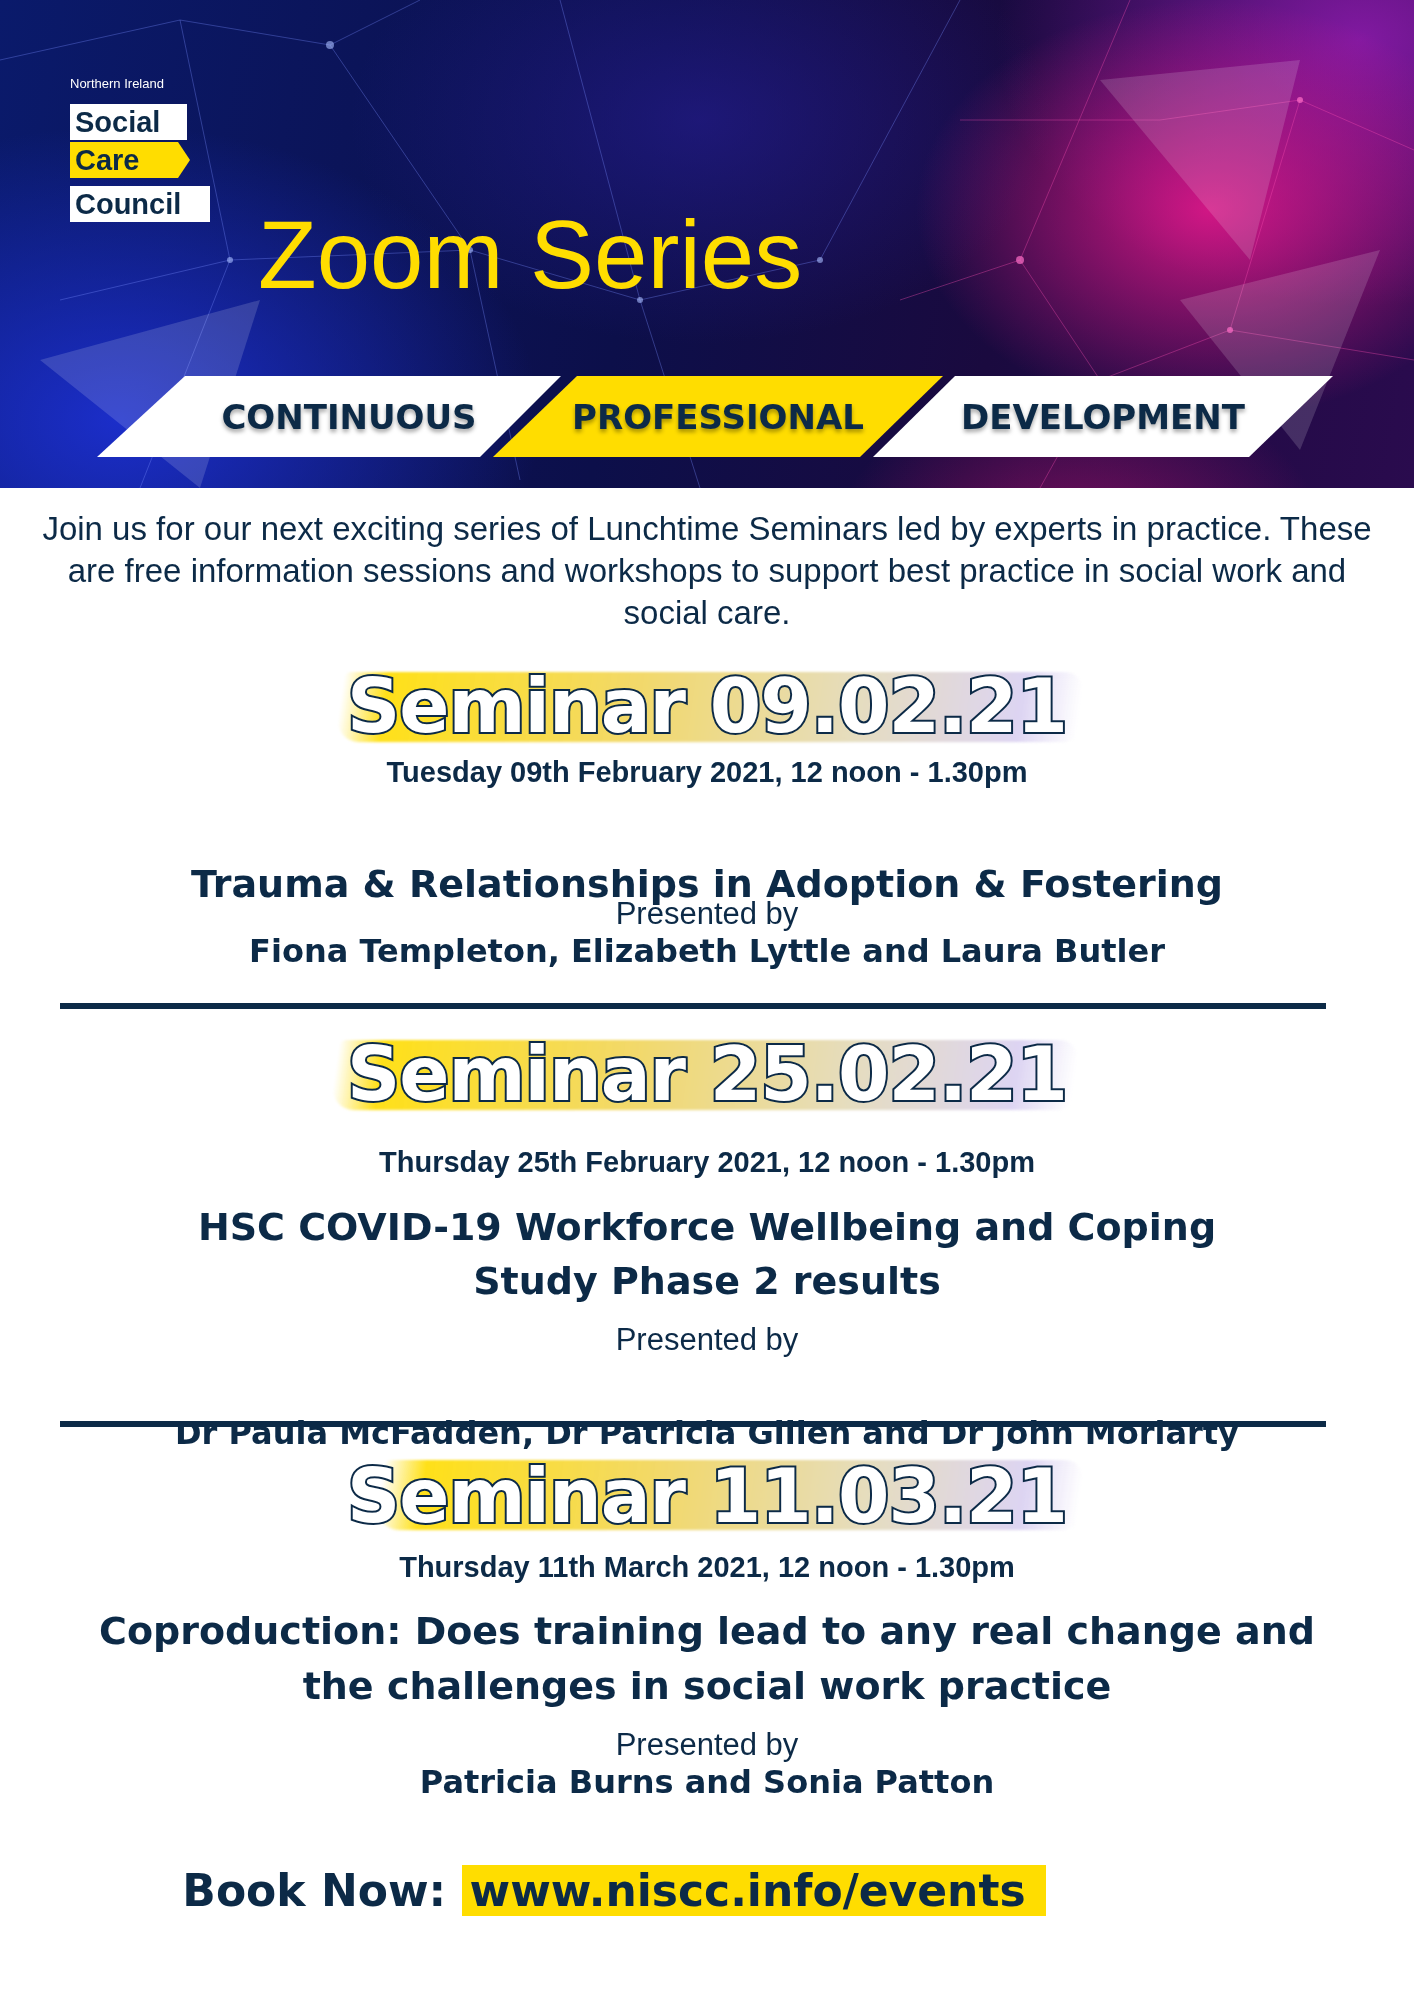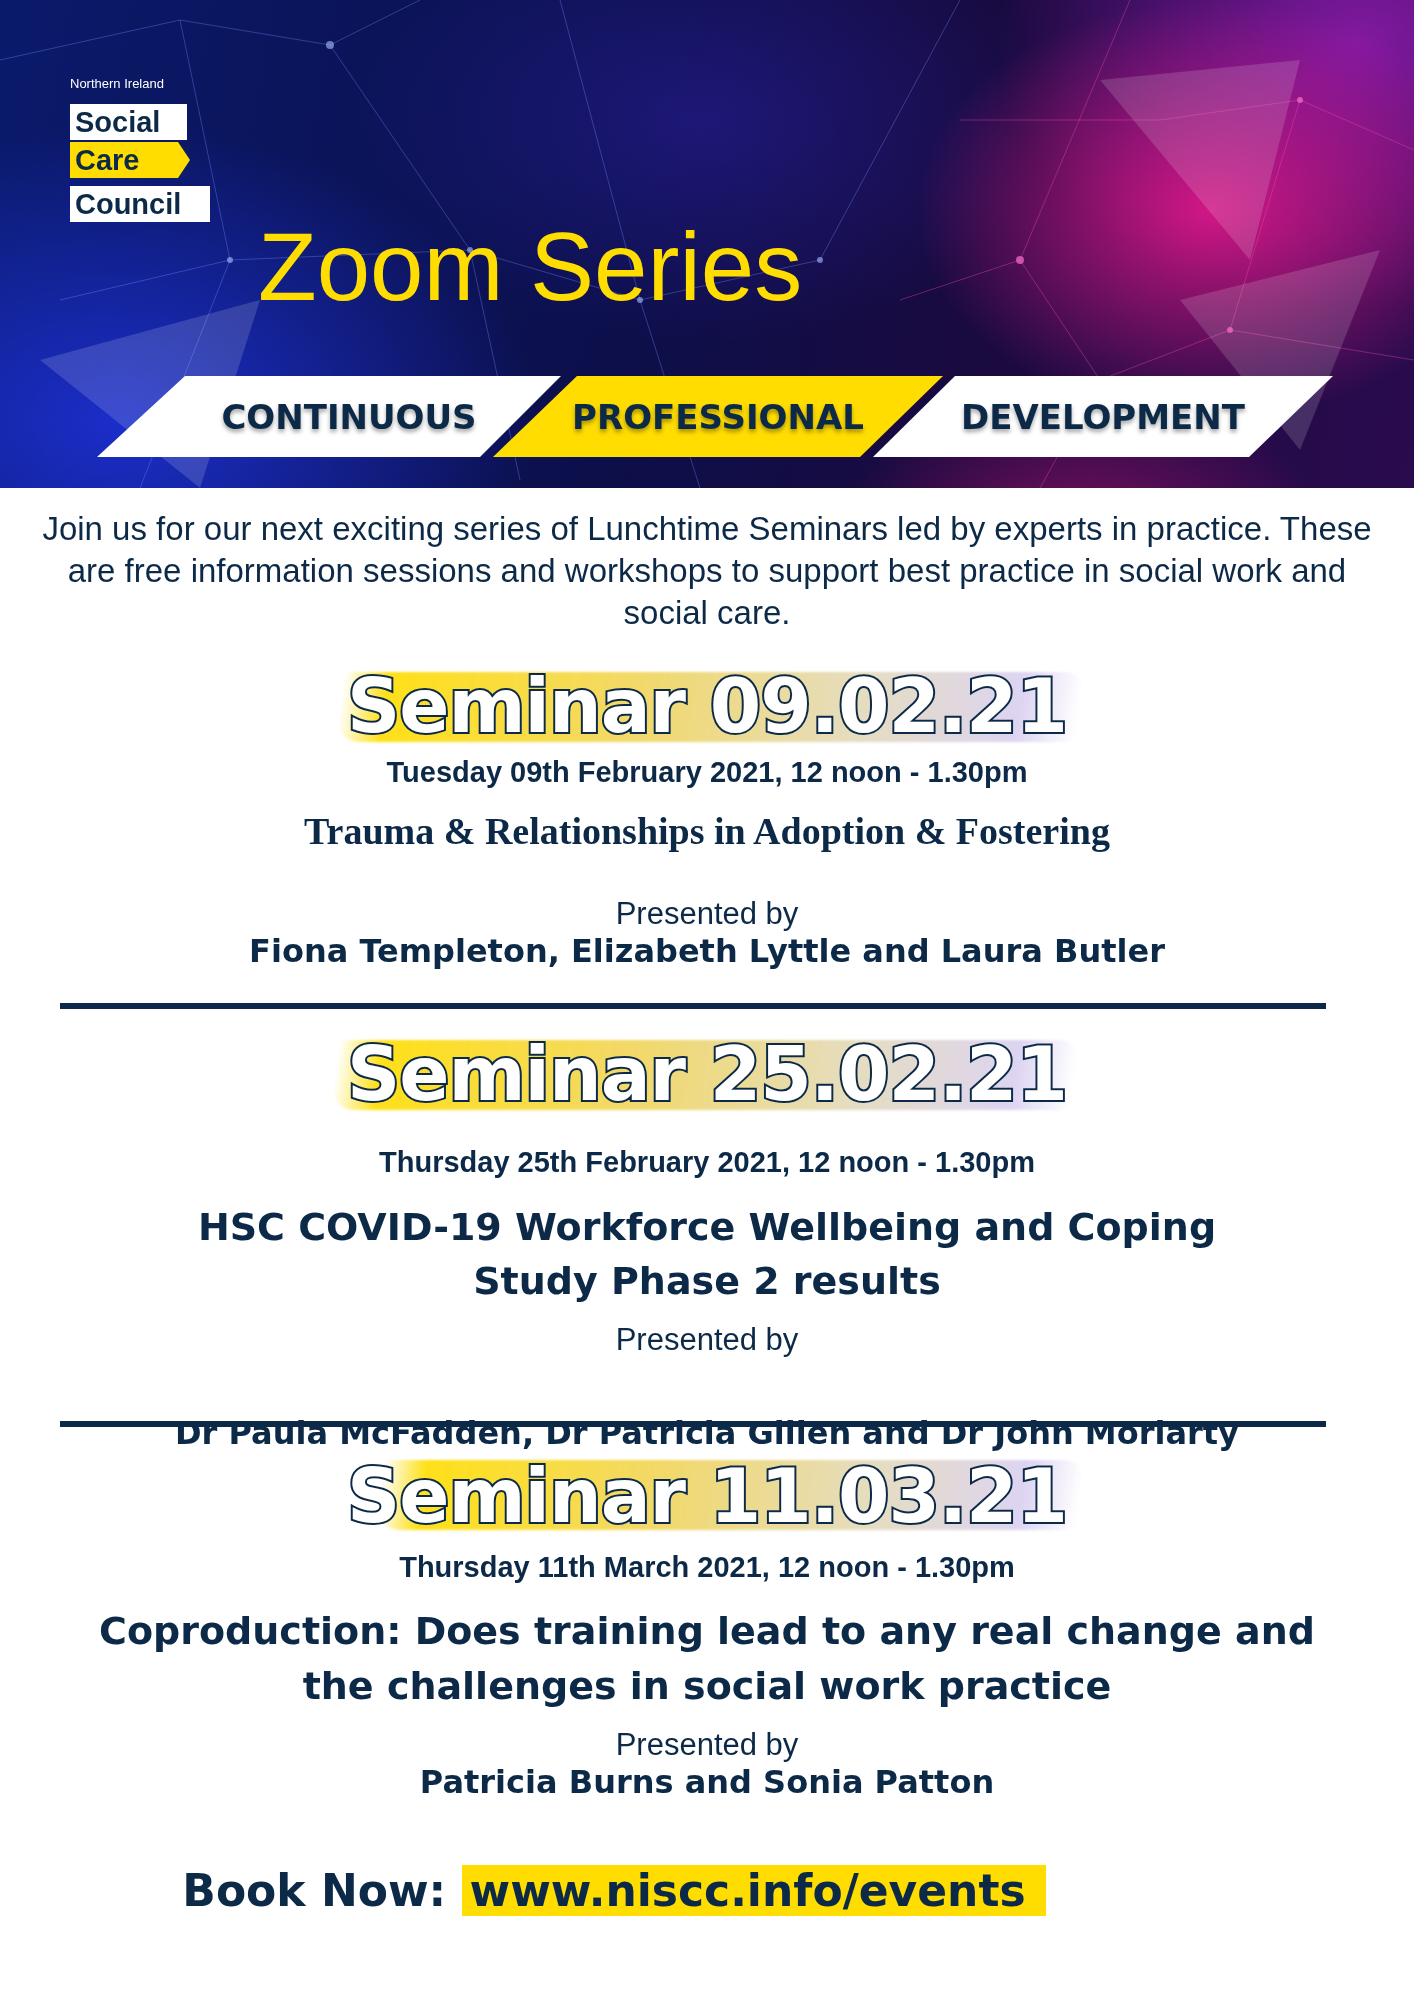--- a/index.html
+++ b/index.html
@@ -24,21 +24,21 @@
   .logo-box { position: absolute; left: 0; height: 36px; background: #ffffff; color: #0c2a47;
     font-family: "Liberation Sans", sans-serif; font-weight: 700; font-size: 29px; line-height: 36px; padding: 0 5px; white-space: nowrap; }
   .logo-social { top: 22px; width: 117px; margin-top: 6px; }
   .logo-care { top: 66px; width: 108px; background: #ffdd00; }
   .logo-care-arrow { position: absolute; left: 108px; top: 66px; width: 0; height: 0;
     border-top: 18px solid transparent; border-bottom: 18px solid transparent; border-left: 12px solid #ffdd00; }
   .logo-council { top: 110px; width: 140px; }
 
   .title-main { position: absolute; left: 252px; top: 88px; font-family: "DejaVu Sans", sans-serif; font-weight: 700;
     font-size: 98px; letter-spacing: 1px; color: transparent; -webkit-text-stroke: 4px #ffffff; white-space: nowrap; line-height: 110px; }
-  .title-sub { position: absolute; left: 258px; top: 212px; font-family: "Liberation Sans", sans-serif; font-weight: 400;
+  .title-sub { position: absolute; left: 258px; top: 200px; font-family: "Liberation Sans", sans-serif; font-weight: 400;
     font-size: 96px; color: #ffdd00; white-space: nowrap; line-height: 110px; text-align: center; }
 
   .cpd { position: absolute; left: 0; top: 376px; width: 1160px; height: 81px; }
   .cpd-seg { position: absolute; top: 0; height: 81px; display: flex; align-items: center; justify-content: center;
     font-family: "DejaVu Sans", sans-serif; font-weight: 700; font-size: 34px; color: #0c2a47;
     text-shadow: 0 3px 4px rgba(0,0,0,0.35); letter-spacing: 0px; }
   .cpd-seg.s1 { left: 97px; width: 464px; background: #ffffff; clip-path: polygon(88px 0, 100% 0, 383px 100%, 0 100%); padding-left: 40px; }
   .cpd-seg.s2 { left: 493px; width: 450px; background: #ffdd00; clip-path: polygon(84px 0, 100% 0, 367px 100%, 0 100%); }
   .cpd-seg.s3 { left: 873px; width: 460px; background: #ffffff; clip-path: polygon(82px 0, 100% 0, 376px 100%, 0 100%); }
 
@@ -125,21 +125,21 @@
 </div>
 
 <div class="intro">Join us for our next exciting series of Lunchtime Seminars led by experts in practice. These are free information sessions and workshops to support best practice in social work and social care.</div>
 
 <div>
   <div class="brush" style="left:340px; top:672px; width:740px;"></div>
   <div class="seminar-title-wrap" style="top:664px;">
     <span class="seminar-title">Seminar 09.02.21</span>
   </div>
   <div class="date" style="top:756px;">Tuesday 09th February 2021, 12 noon - 1.30pm</div>
-  <div class="topic" style="top:804px;font-family:Liberation Serif, serif;">Trauma &amp; Relationships in Adoption &amp; Fostering</div>
+  <div class="topic" style="top:857px;">Trauma &amp; Relationships in Adoption &amp; Fostering</div>
   <div class="presented" style="top:896px;">Presented by</div>
   <div class="names" style="top:932px;">Fiona Templeton, Elizabeth Lyttle and Laura Butler</div>
 </div>
 <div class="divider" style="top:1003px;"></div>
 
 <div>
   <div class="brush" style="left:335px; top:1040px; width:740px;"></div>
   <div class="seminar-title-wrap" style="top:1032px;">
     <span class="seminar-title">Seminar 25.02.21</span>
   </div>

